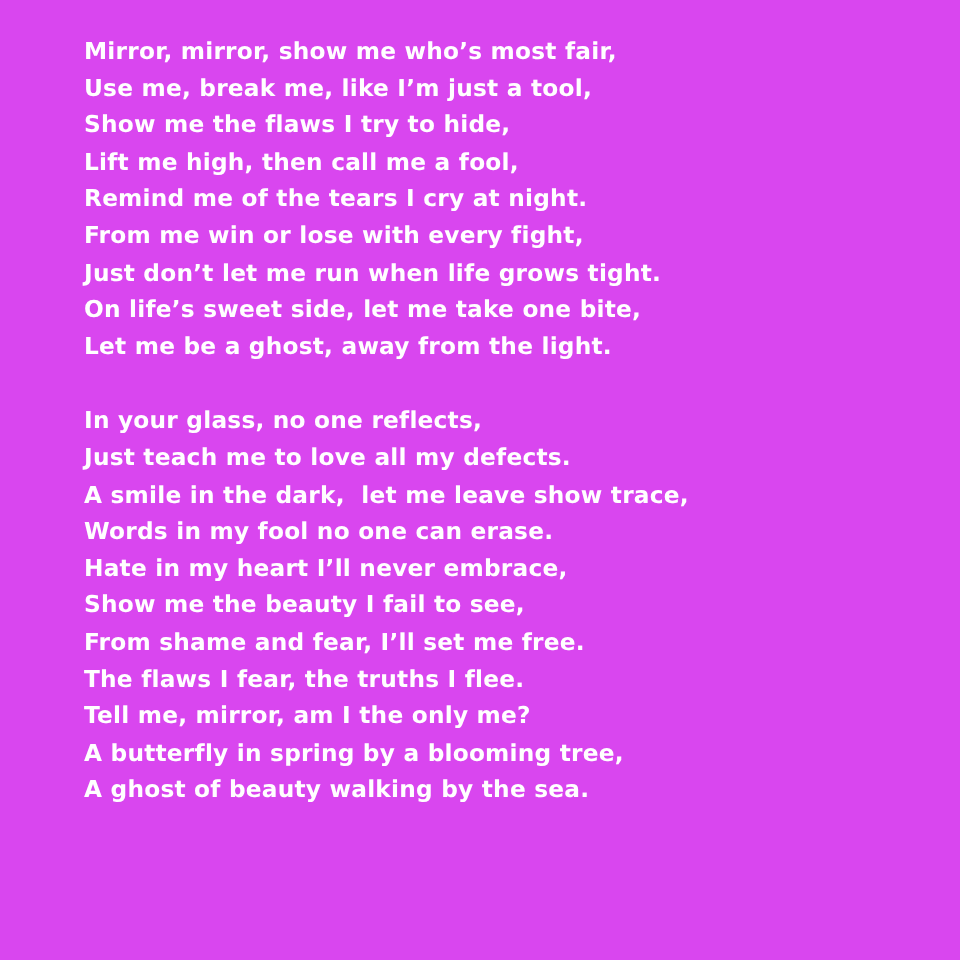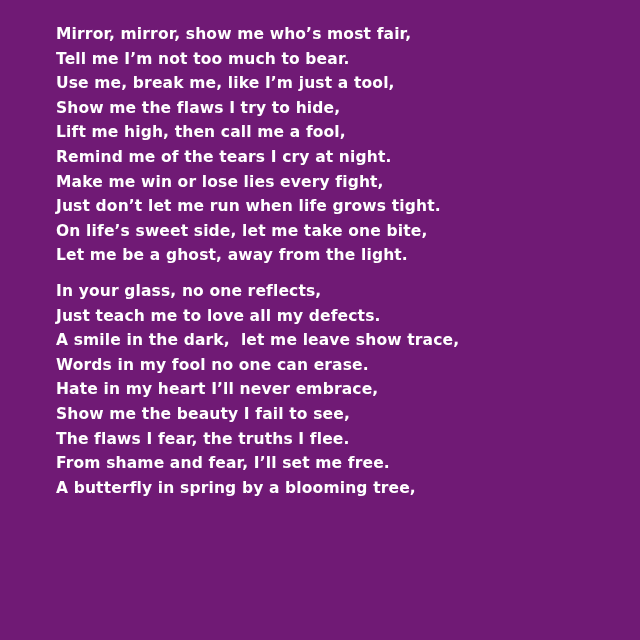--- a/index.html
+++ b/index.html
@@ -9,64 +9,65 @@
   }
   body {
     width: 640px;
     height: 640px;
     overflow: hidden;
     font-family: "DejaVu Sans", sans-serif;
   }
   .page {
     width: 640px;
     height: 640px;
-    background: #701a75;
+    background: #d946ef;
     box-sizing: border-box;
     padding: 22px 30px 0 56px;
     display: block;
   }
   .stanza {
     margin: 0 0 0 0;
   }
   .stanza + .stanza {
-    margin-top: 11px;
+    margin-top: 25px;
   }
   .line {
     color: #ffffff;
     font-family: "DejaVu Sans", sans-serif;
     font-size: 15.5px;
     font-weight: bold;
     line-height: 24.6px;
     letter-spacing: 0.15px;
     white-space: pre;
   }
 </style>
 </head>
 <body>
 
 <div class="page">
 
   <div class="stanza">
     <div class="line">Mirror, mirror, show me who’s most fair,</div>
-    <div class="line">Tell me I’m not too much to bear.</div>
     <div class="line">Use me, break me, like I’m just a tool,</div>
     <div class="line">Show me the flaws I try to hide,</div>
     <div class="line">Lift me high, then call me a fool,</div>
     <div class="line">Remind me of the tears I cry at night.</div>
-    <div class="line">Make me win or lose lies every fight,</div>
+    <div class="line">From me win or lose with every fight,</div>
     <div class="line">Just don’t let me run when life grows tight.</div>
     <div class="line">On life’s sweet side, let me take one bite,</div>
     <div class="line">Let me be a ghost, away from the light.</div>
   </div>
 
   <div class="stanza">
     <div class="line">In your glass, no one reflects,</div>
     <div class="line">Just teach me to love all my defects.</div>
     <div class="line">A smile in the dark,  let me leave show trace,</div>
     <div class="line">Words in my fool no one can erase.</div>
     <div class="line">Hate in my heart I’ll never embrace,</div>
     <div class="line">Show me the beauty I fail to see,</div>
+    <div class="line">From shame and fear, I’ll set me free.</div>
     <div class="line">The flaws I fear, the truths I flee.</div>
-    <div class="line">From shame and fear, I’ll set me free.</div>
+    <div class="line">Tell me, mirror, am I the only me?</div>
     <div class="line">A butterfly in spring by a blooming tree,</div>
+    <div class="line">A ghost of beauty walking by the sea.</div>
   </div>
 
 </div>
 
 </body></html>

